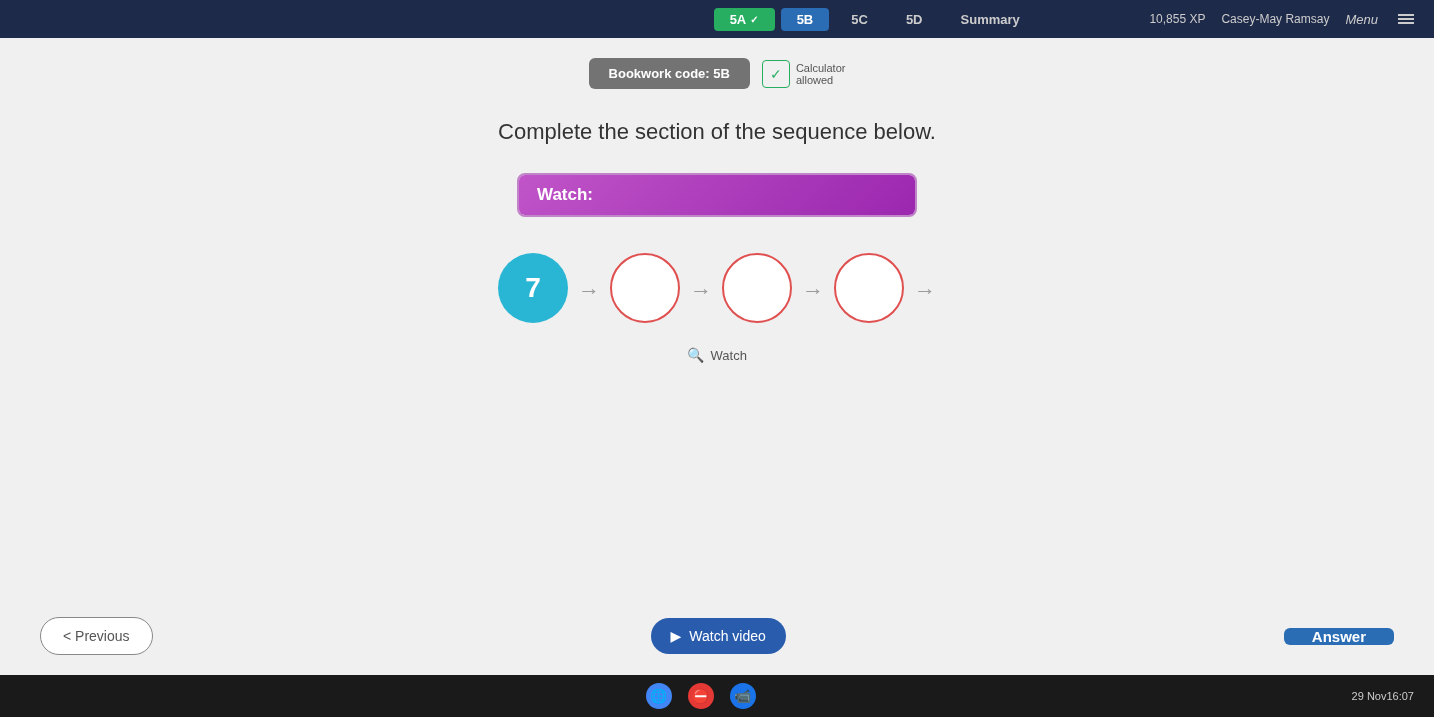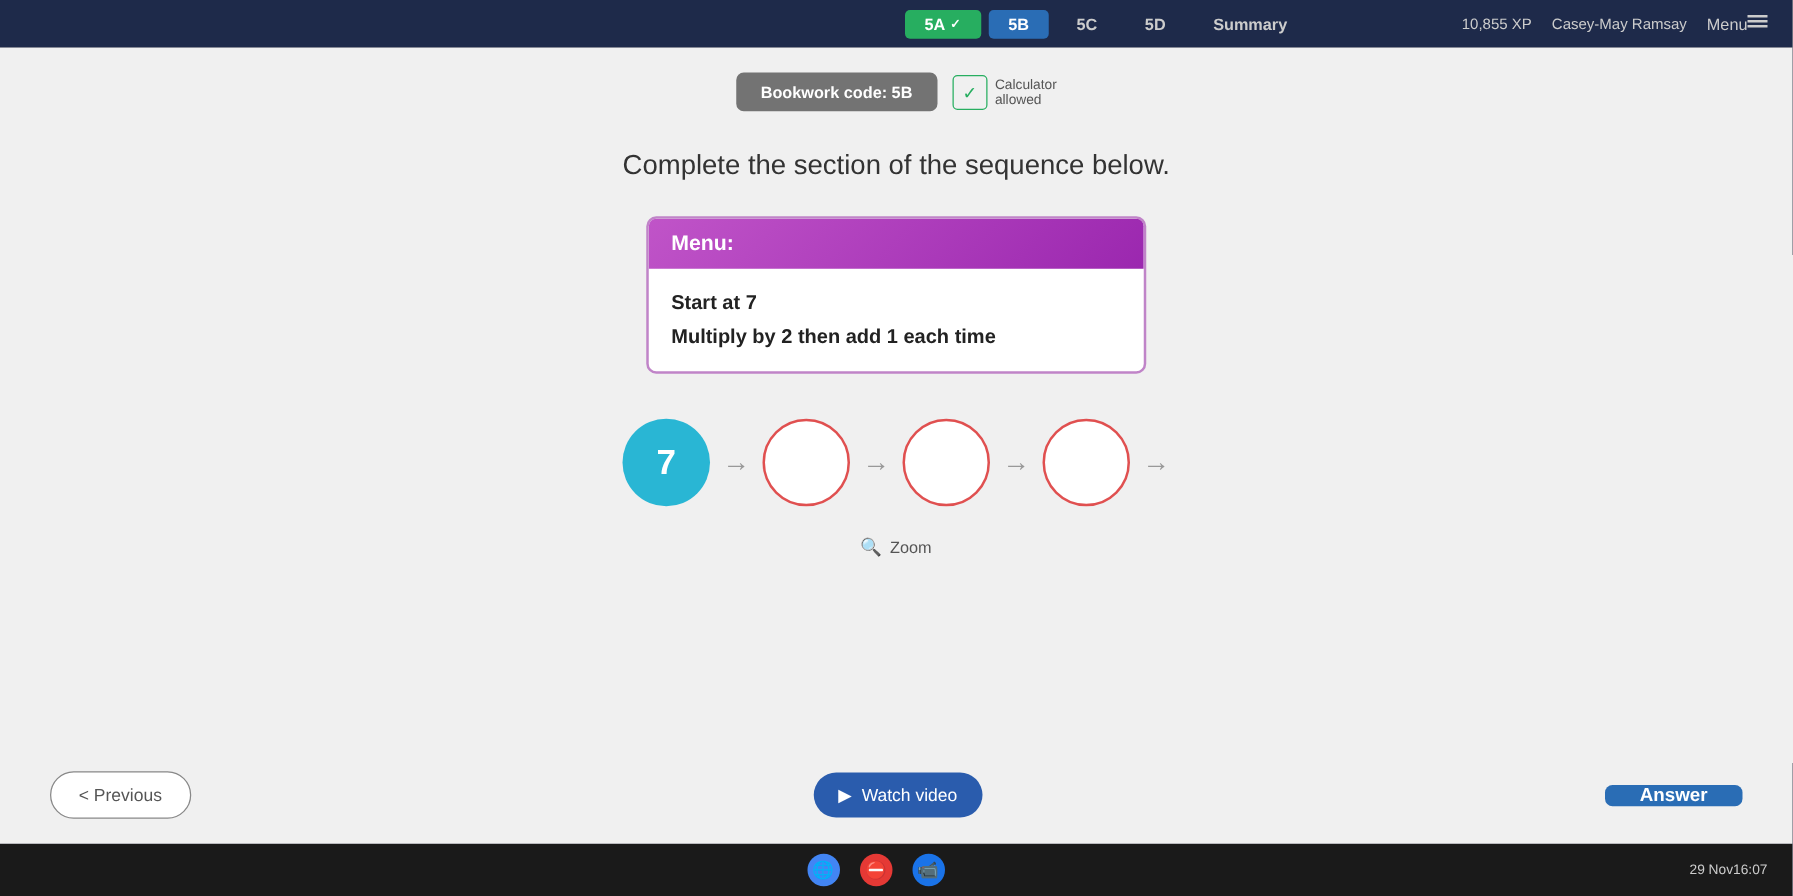--- a/index.html
+++ b/index.html
@@ -56,22 +56,23 @@
       align-items: center;
       gap: 16px;
       color: #ccc;
       font-size: 12px;
     }
     .menu-btn {
       color: #ccc;
       font-size: 13px;
       cursor: pointer;
       display: flex;
-      align-items: flex-start;
-      gap: 0;
+      align-items: center;
+      gap: 20px;
+      font-style: italic;
     }
     .hamburger {
       display: flex;
       flex-direction: column;
       gap: 2px;
     }
     .hamburger span {
       width: 16px;
       height: 2px;
       background: #ccc;
@@ -333,43 +334,39 @@
     <div class="calculator-badge">
       <div class="calculator-icon">✓</div>
       <span style="white-space:pre-line;font-size:11px;">Calculator
 allowed</span>
     </div>
   </div>
 
   <div class="question-text">Complete the section of the sequence below.</div>
 
   <div class="rule-box">
-    <div class="rule-header">Menu:</div>
-    <div class="rule-body">
-      <div class="rule-line">Start at 7</div>
-      <div class="rule-line">Multiply by 2 then add 1 each time</div>
-    </div>
+    <div class="rule-header">Watch:</div>
   </div>
 
   <div class="sequence-row">
     <div class="seq-circle-start">
       <span>7</span>
     </div>
     <div class="seq-arrow">→</div>
     <div class="seq-circle-empty"></div>
     <div class="seq-arrow">→</div>
     <div class="seq-circle-empty"></div>
     <div class="seq-arrow">→</div>
     <div class="seq-circle-empty"></div>
     <div class="seq-arrow">→</div>
   </div>
 
   <div class="zoom-row">
     <span class="zoom-icon">🔍</span>
-    <span>Zoom</span>
+    <span>Watch</span>
   </div>
 
   <div class="bottom-bar">
     <button class="prev-btn">
       <span>&lt; Previous</span>
     </button>
     <button class="watch-video-btn">
       <span>▶</span>
       <span>Watch video</span>
     </button>

